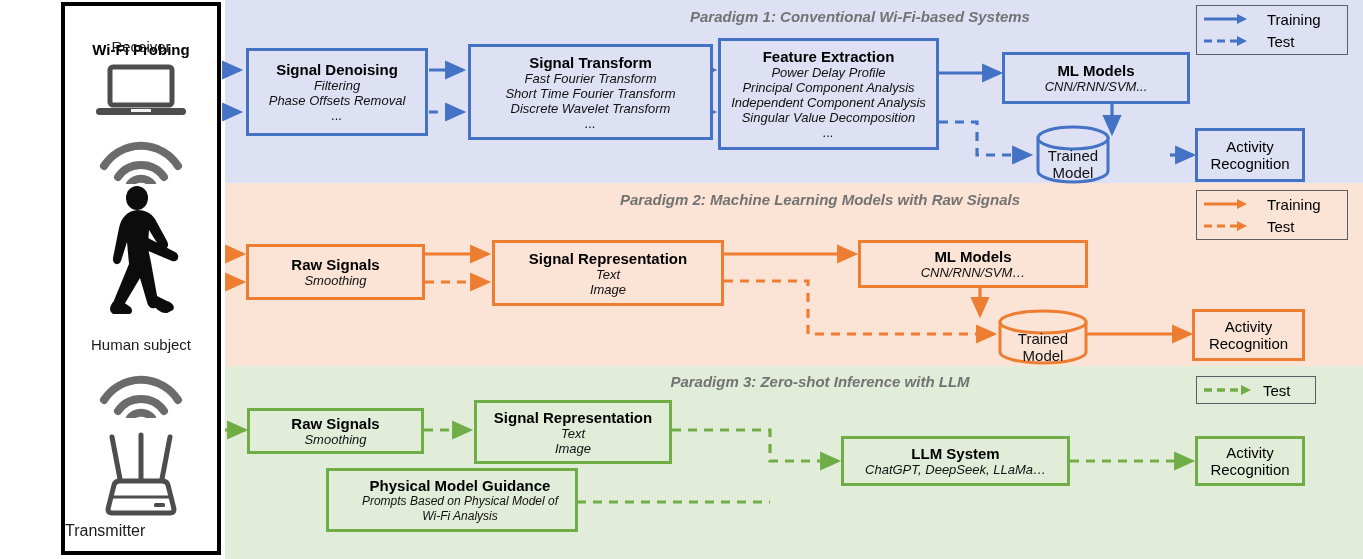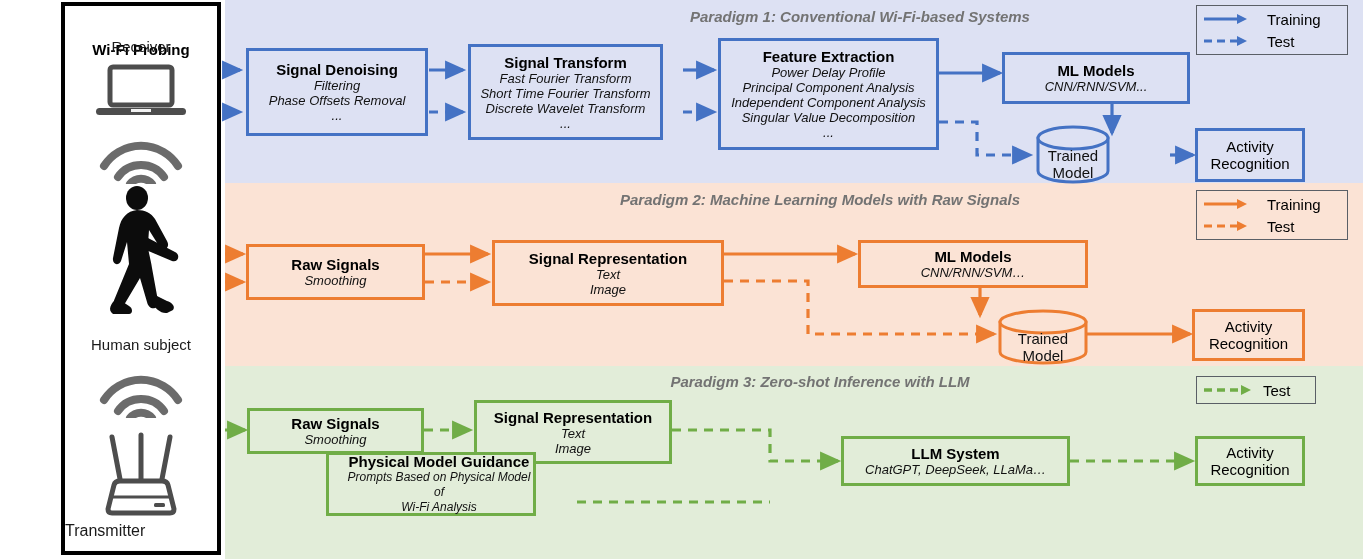--- a/index.html
+++ b/index.html
@@ -169,21 +169,21 @@
 
   <div class="band-title" style="left:560px;top:7px;width:600px;">Paradigm 1: Conventional Wi-Fi-based Systems</div>
 
   <div class="box b1" style="left:246px;top:48px;width:182px;height:88px;">
     <div class="bt">Signal Denoising</div>
     <div class="bs">Filtering</div>
     <div class="bs">Phase Offsets Removal</div>
     <div class="bs">...</div>
   </div>
 
-  <div class="box b1" style="left:468px;top:44px;width:195px;height:96px;">
+  <div class="box b1" style="left:468px;top:44px;width:245px;height:96px;">
     <div class="bt">Signal Transform</div>
     <div class="bs">Fast Fourier Transform</div>
     <div class="bs">Short Time Fourier Transform</div>
     <div class="bs">Discrete Wavelet Transform</div>
     <div class="bs">...</div>
   </div>
 
   <div class="box b1" style="left:718px;top:38px;width:221px;height:112px;">
     <div class="bt">Feature Extraction</div>
     <div class="bs">Power Delay Profile</div>
@@ -270,21 +270,21 @@
     <div class="bt">Raw Signals</div>
     <div class="bs">Smoothing</div>
   </div>
 
   <div class="box b3" style="left:474px;top:400px;width:198px;height:64px;">
     <div class="bt">Signal Representation</div>
     <div class="bs">Text</div>
     <div class="bs">Image</div>
   </div>
 
-  <div class="box b3" style="left:326px;top:452px;width:210px;height:64px;padding-left:16px;">
+  <div class="box b3" style="left:326px;top:468px;width:252px;height:64px;padding-left:16px;">
     <div class="bt">Physical Model Guidance</div>
     <div class="bs sm">Prompts Based on Physical Model of</div>
     <div class="bs sm">Wi-Fi Analysis</div>
   </div>
 
   <div class="box b3" style="left:841px;top:436px;width:229px;height:50px;">
     <div class="bt">LLM System</div>
     <div class="bs">ChatGPT, DeepSeek, LLaMa…</div>
   </div>
 

